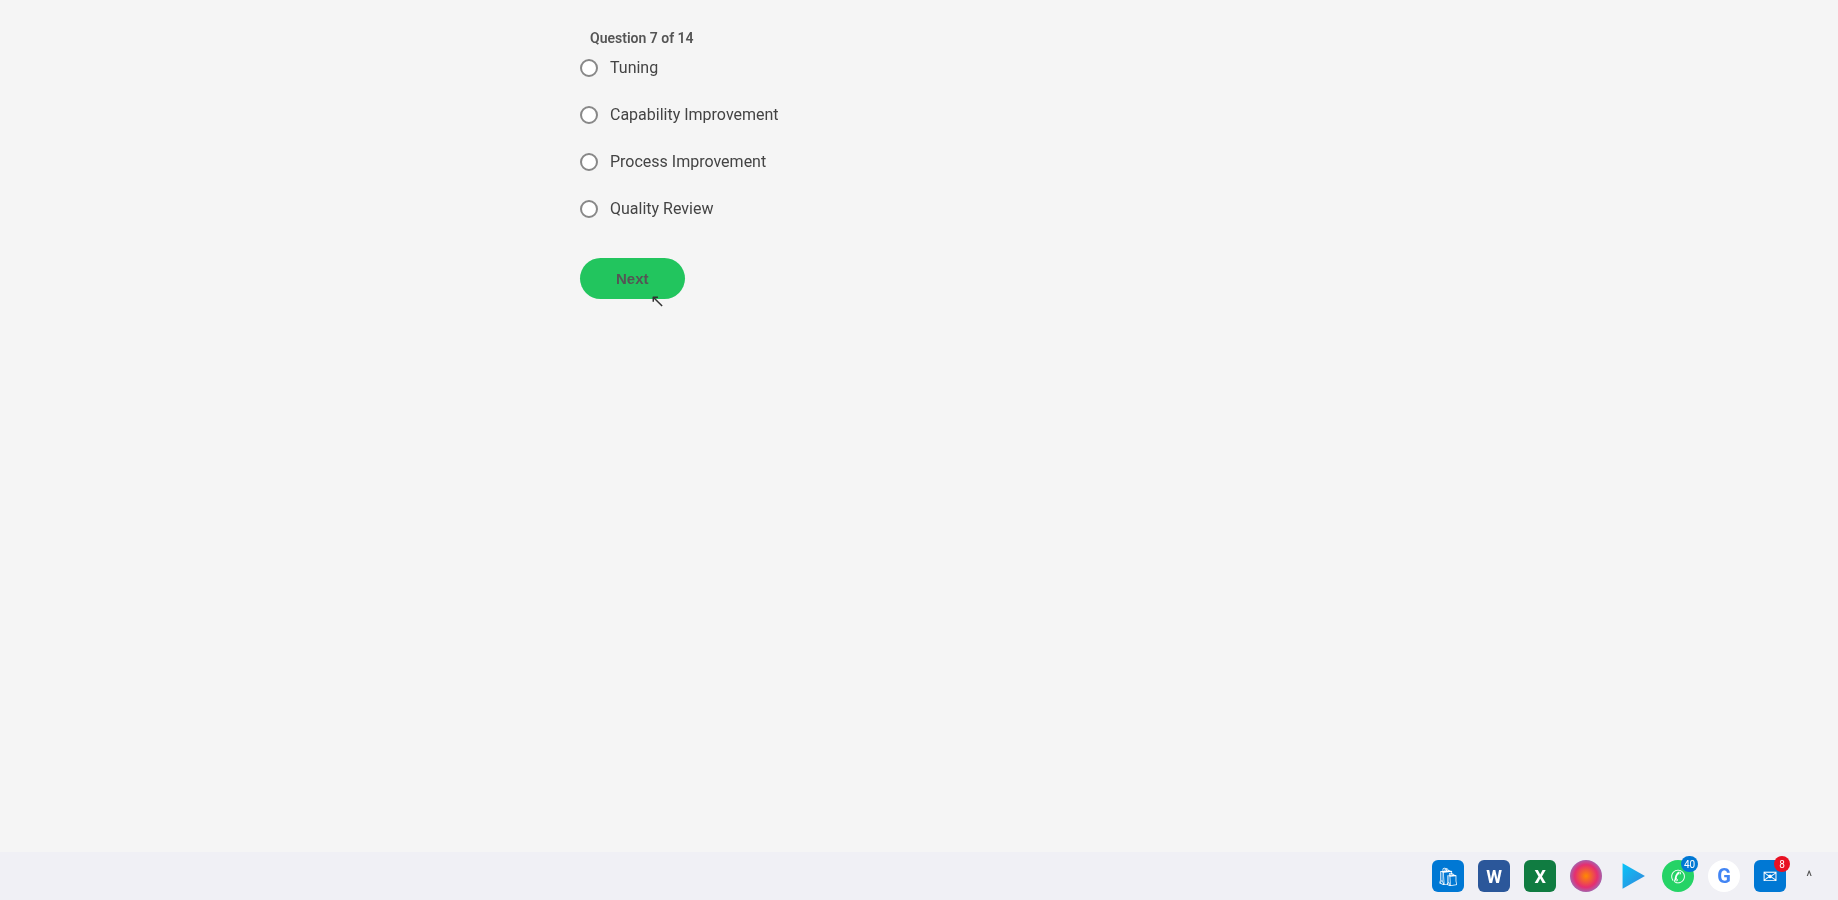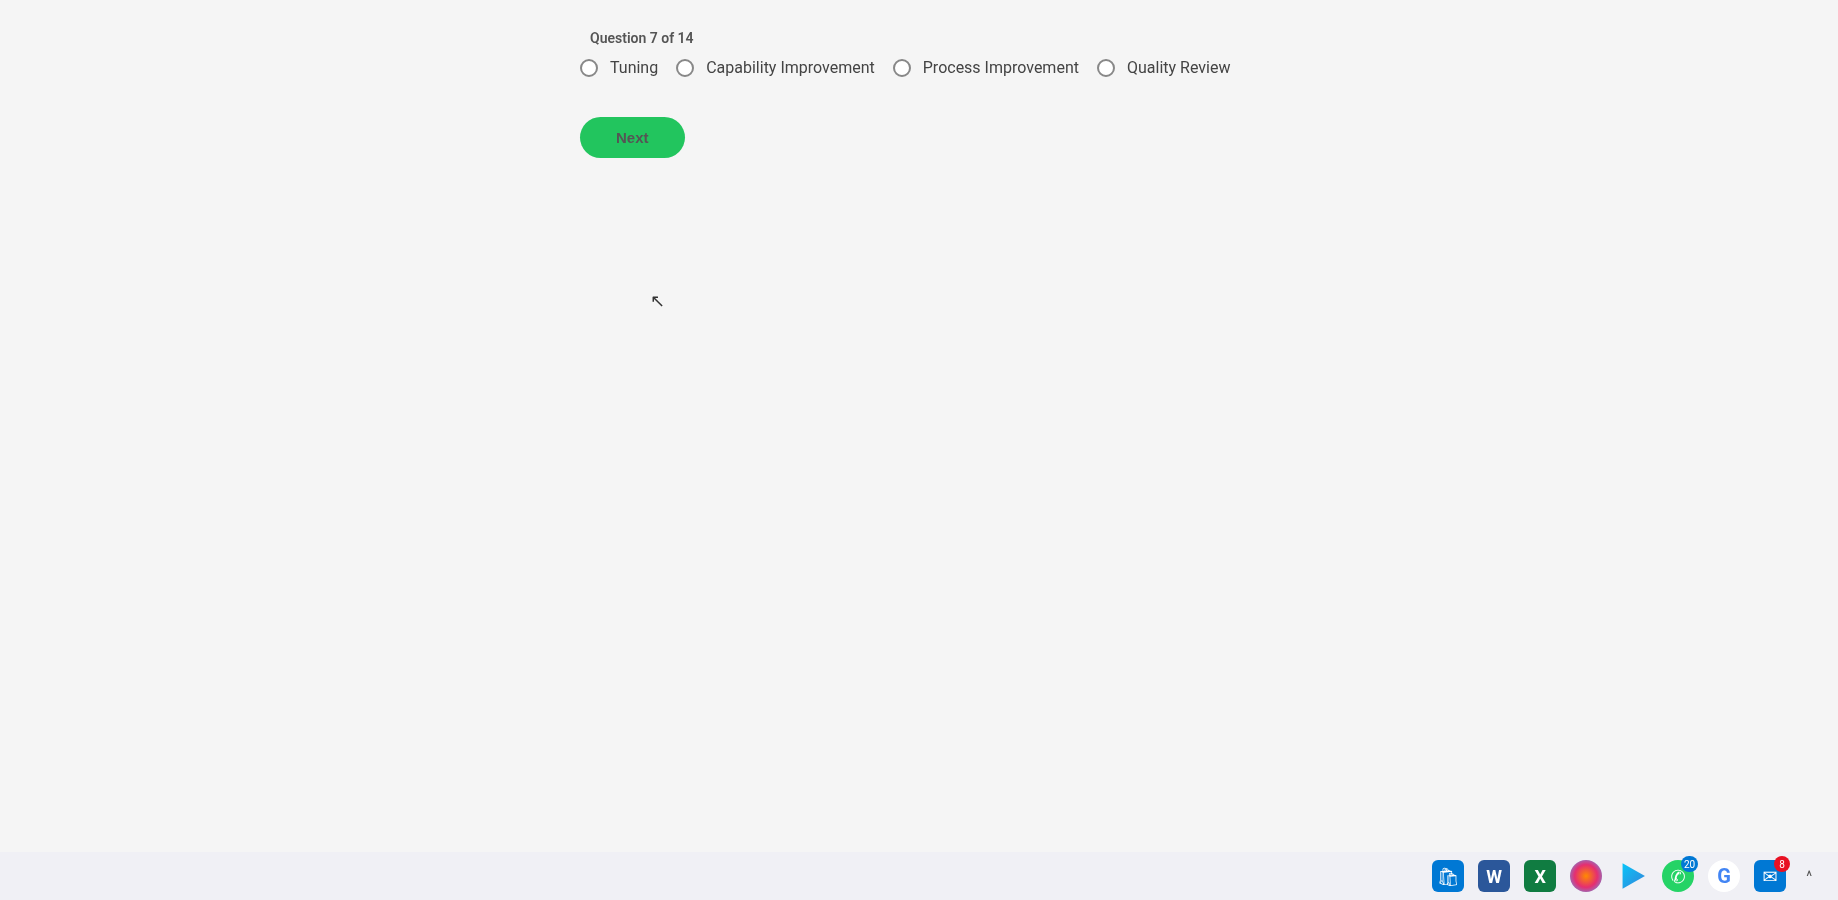--- a/index.html
+++ b/index.html
@@ -30,22 +30,22 @@
     }
     .question-text {
       font-family: Georgia, "Times New Roman", serif;
       font-size: 22px;
       color: #333;
       line-height: 1.4;
       margin-bottom: 28px;
     }
     .options {
       display: flex;
-      flex-direction: row;
-      gap: 18px;
+      flex-direction: column;
+      gap: 28px;
       margin-bottom: 40px;
     }
     .option {
       display: flex;
       align-items: center;
       gap: 12px;
       cursor: pointer;
     }
     .radio {
       width: 18px;
@@ -169,21 +169,21 @@
 <div class="cursor">↖</div>
 
 <div class="taskbar">
   <div class="taskbar-icon icon-store">🛍</div>
   <div class="taskbar-icon icon-word">W</div>
   <div class="taskbar-icon icon-excel">X</div>
   <div class="taskbar-icon icon-copilot"></div>
   <div class="taskbar-icon icon-play"></div>
   <div class="taskbar-icon icon-whatsapp">
     ✆
-    <span class="badge badge-blue">20</span>
+    <span class="badge badge-blue">40</span>
   </div>
   <div class="taskbar-icon icon-google">G</div>
   <div class="taskbar-icon icon-mail">
     ✉
     <span class="badge">8</span>
   </div>
   <span class="chevron-up">^</span>
 </div>
 
 </body></html>

